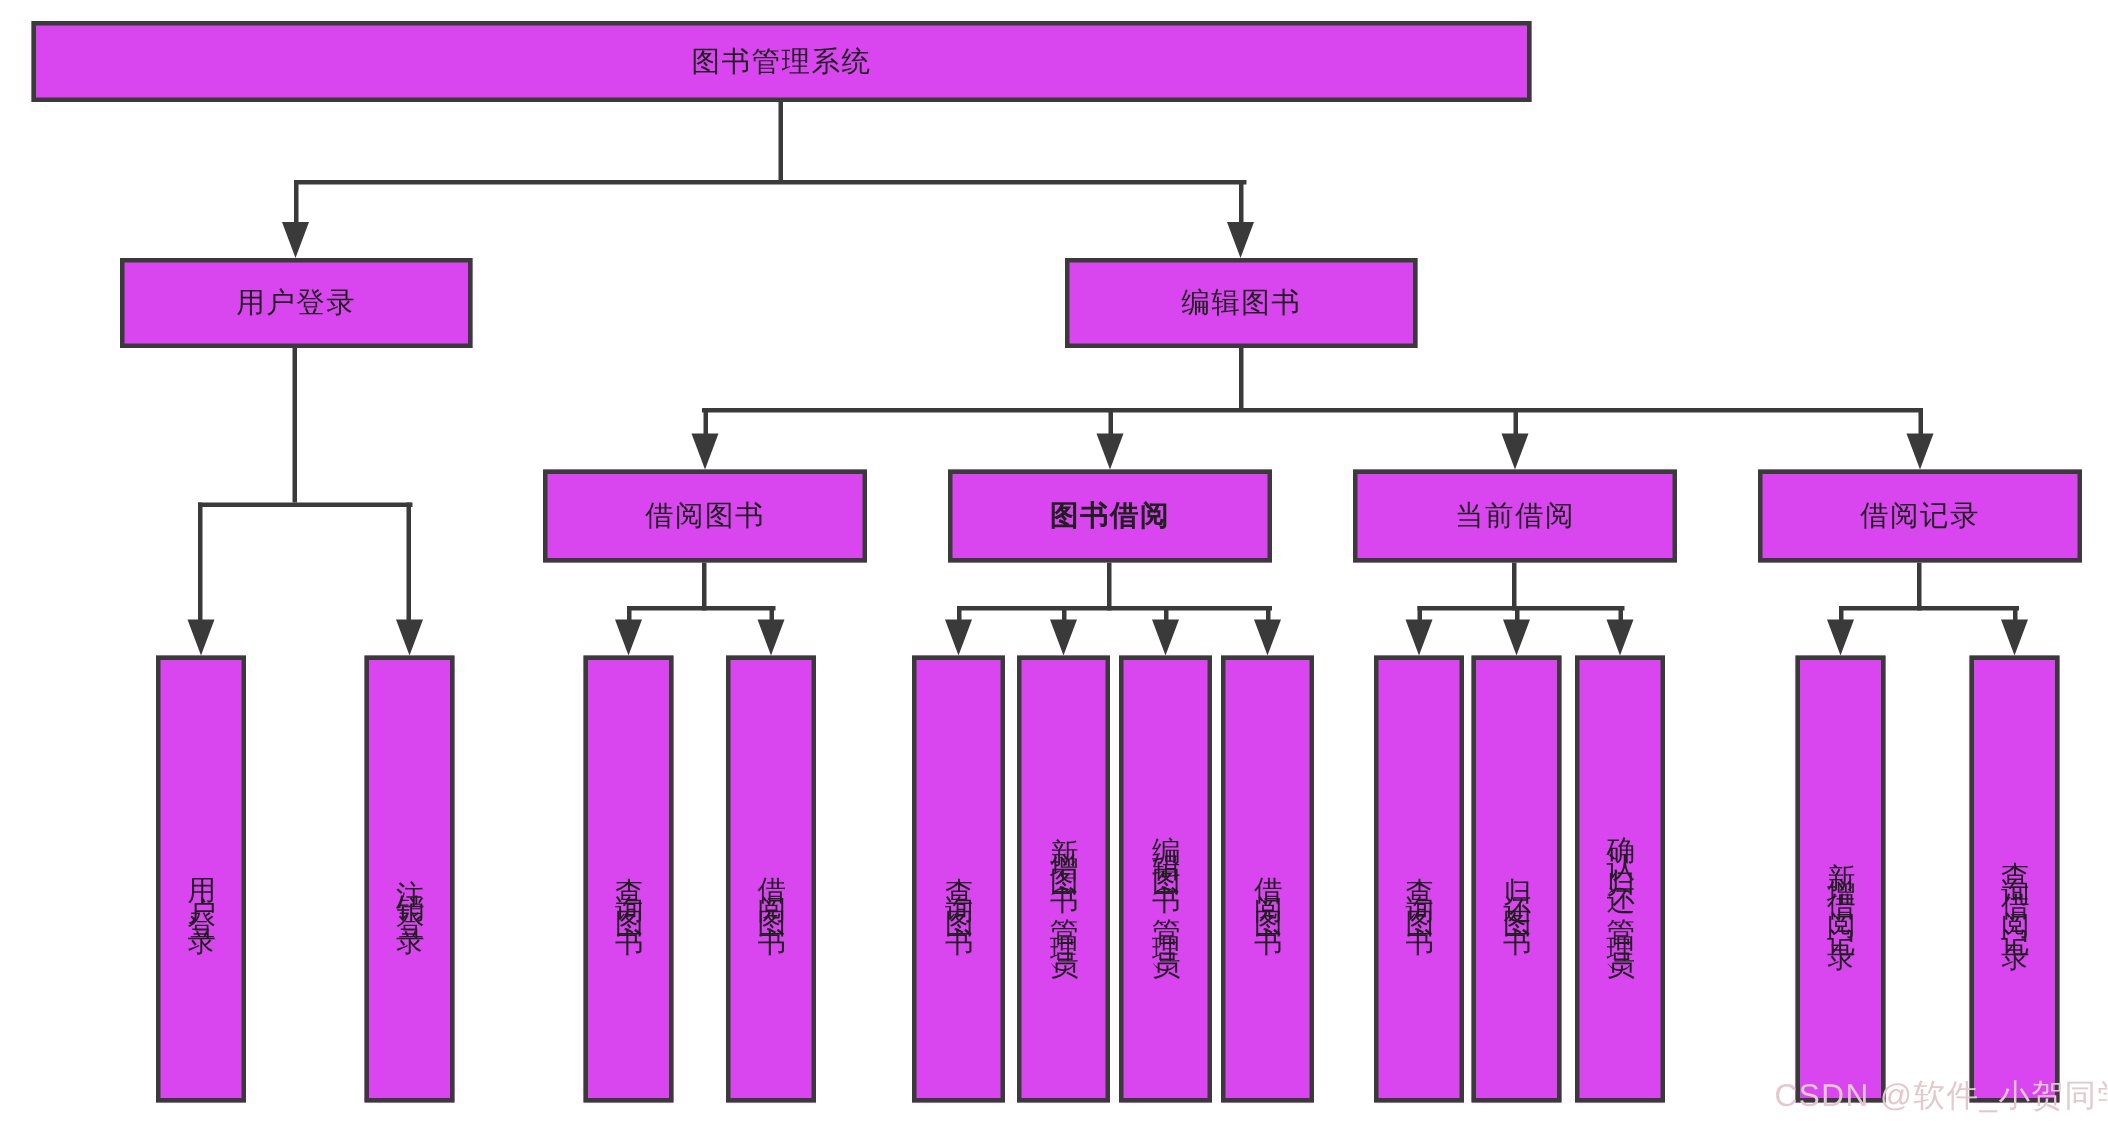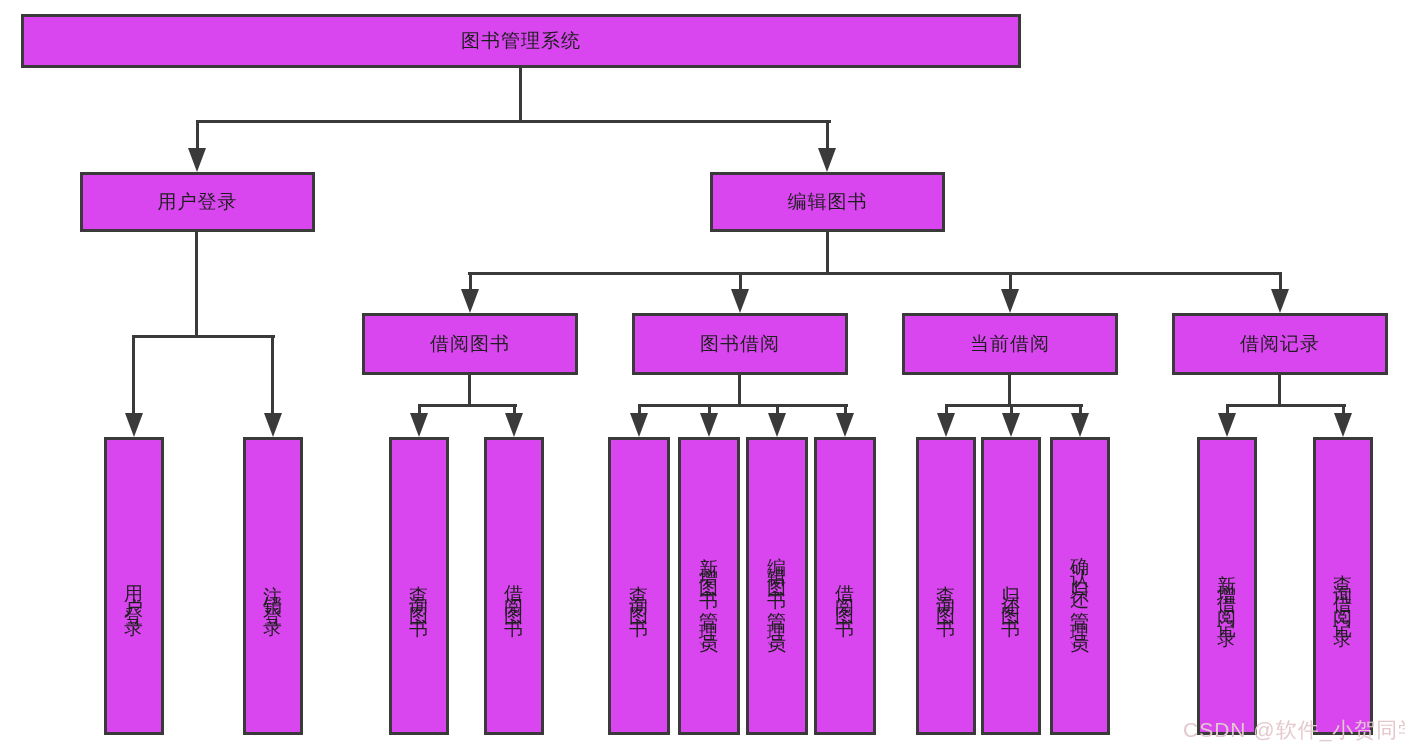--- a/index.html
+++ b/index.html
@@ -101,21 +101,21 @@
   <div class="vline" style="left:739px;top:272px;height:20px;"></div>
   <div class="arrow" style="left:731px;top:289px;"></div>
   <div class="vline" style="left:1009px;top:272px;height:20px;"></div>
   <div class="arrow" style="left:1001px;top:289px;"></div>
   <div class="vline" style="left:1279px;top:272px;height:20px;"></div>
   <div class="arrow" style="left:1271px;top:289px;"></div>
 
   <div class="box" style="left:362px;top:313px;width:216px;height:62px;">
     <span>借阅图书</span>
   </div>
-  <div class="box" style="left:632px;top:313px;width:216px;height:62px;">
+  <div class="box" style="left:632px;top:313px;width:216px;height:62px;font-weight:bold;">
     <span>图书借阅</span>
   </div>
   <div class="box" style="left:902px;top:313px;width:216px;height:62px;">
     <span>当前借阅</span>
   </div>
   <div class="box" style="left:1172px;top:313px;width:216px;height:62px;">
     <span>借阅记录</span>
   </div>
 
   <div class="vline" style="left:468px;top:375px;height:32px;"></div>

